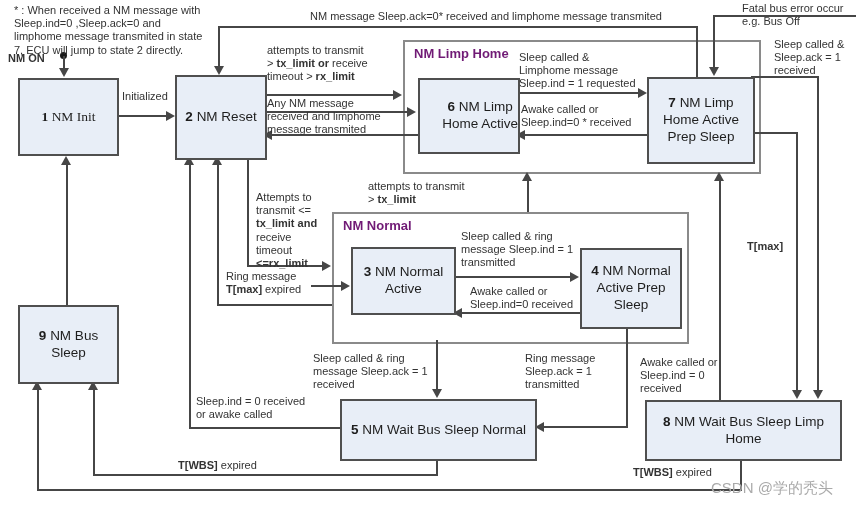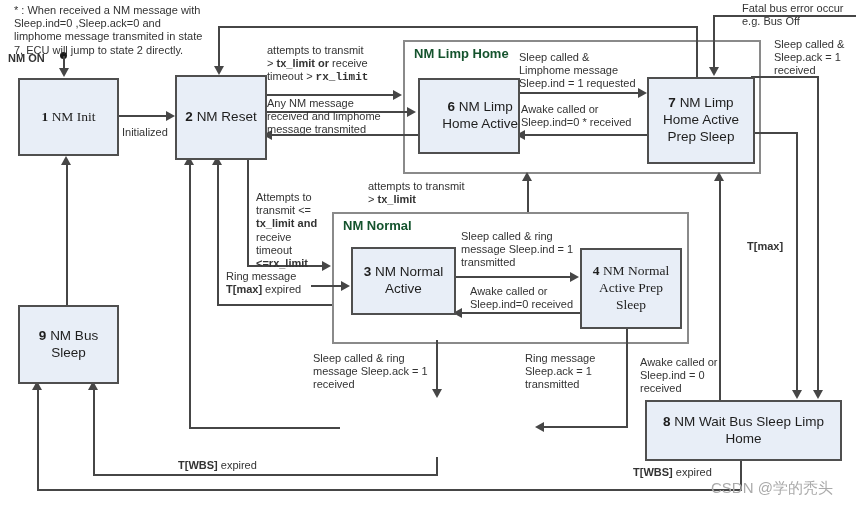--- a/index.html
+++ b/index.html
@@ -1,19 +1,19 @@
 <!DOCTYPE html>
 <html><head>
 <meta charset="utf-8">
 <style>
   html,body{margin:0;padding:0;background:#fff;}
   #canvas{position:relative;width:864px;height:508px;background:#ffffff;overflow:hidden;
           font-family:"Liberation Sans",sans-serif;}
   .ct{position:absolute;border:2px solid #8a8a8a;background:#ffffff;z-index:1;}
-  .ct-title{position:absolute;left:9px;top:4px;font-size:13px;font-weight:bold;color:#14532d;}
+  .ct-title{position:absolute;left:9px;top:4px;font-size:13px;font-weight:bold;color:#701a75;}
   .ln{position:absolute;background:#464646;z-index:2;}
   .ah{position:absolute;width:0;height:0;border:solid transparent;z-index:2;}
   .ah-r{border-width:5px 0 5px 9px;border-left-color:#464646;}
   .ah-l{border-width:5px 9px 5px 0;border-right-color:#464646;}
   .ah-u{border-width:0 5px 9px 5px;border-bottom-color:#464646;}
   .ah-d{border-width:9px 5px 0 5px;border-top-color:#464646;}
   .st{position:absolute;background:#e8eef7;border:2px solid #4f4f4f;z-index:3;
       display:flex;align-items:center;justify-content:center;text-align:center;
       font-size:13.5px;color:#1e1e1e;}
   .st .tx{white-space:pre-line;line-height:1.25;}
@@ -123,24 +123,27 @@
   <div class="st" style="left:18px;top:78px;width:97px;height:74px;font-family:Liberation Serif, serif;">
     <span class="tx"><b class="num">1</b> <span>NM Init</span></span>
   </div>
   <div class="st" style="left:175px;top:75px;width:88px;height:81px;">
     <span class="tx"><b class="num">2</b> <span>NM Reset</span></span>
   </div>
   <div class="st" style="left:351px;top:247px;width:101px;height:64px;">
     <span class="tx"><b class="num">3</b> <span>NM Normal
 Active</span></span>
   </div>
-  <div class="st" style="left:580px;top:248px;width:98px;height:77px;font-family:Liberation Serif, serif;">
+  <div class="st" style="left:580px;top:248px;width:98px;height:77px;">
     <span class="tx"><b class="num">4</b> <span>NM Normal
 Active Prep
 Sleep</span></span>
+  </div>
+  <div class="st" style="left:340px;top:399px;width:193px;height:58px;">
+    <span class="tx"><b class="num">5</b> <span>NM Wait Bus Sleep Normal</span></span>
   </div>
   <div class="st" style="left:418px;top:78px;width:98px;height:72px;justify-content:flex-end;">
     <span class="tx"><b class="num">6</b> <span>NM Limp
 Home Active</span></span>
   </div>
   <div class="st" style="left:647px;top:77px;width:104px;height:83px;text-align:center;">
     <span class="tx"><b class="num">7</b> <span>NM Limp
 Home Active
 Prep Sleep</span></span>
   </div>
@@ -151,26 +154,27 @@
   <div class="st" style="left:18px;top:305px;width:97px;height:75px;">
     <span class="tx"><b class="num">9</b> <span>NM Bus
 Sleep</span></span>
   </div>
 
   <div class="lb" style="left:14px;top:4px;width:210px;"><span>* : When received a NM message with
 Sleep.ind=0 ,Sleep.ack=0 and
 limphome message transmited in state
 7, ECU will jump to state 2 directly.</span></div>
   <div class="lb" style="left:8px;top:52px;font-weight:bold;">NM ON</div>
-  <div class="lb" style="left:122px;top:90px;margin-top:36px;"><span>Initialized</span></div>
+  <div class="lb" style="left:122px;top:90px;"><span>Initialized</span></div>
+  <div class="lb" style="left:310px;top:10px;"><span>NM message Sleep.ack=0*  received and limphome message transmited</span></div>
   <div class="lb" style="left:742px;top:2px;"><span>Fatal bus error occur
 e.g. Bus Off</span></div>
   <div class="lb" style="left:267px;top:44px;"><span>attempts to transmit
 &gt; </span><span style="font-weight: bold;">tx_limit or</span><span> receive
-timeout &gt; </span><span style="font-weight: bold; font-family: Liberation Mono, monospace;">rx_limit</span></div>
+timeout &gt; </span><span style="font-weight: bold;">rx_limit</span></div>
   <div class="lb" style="left:267px;top:97px;"><span>Any NM message
 received and limphome
 message transmited</span></div>
   <div class="lb" style="left:256px;top:191px;"><span>Attempts to
 transmit &lt;=
 </span><span style="font-weight: bold;">tx_limit and</span><span>
 receive
 timeout
 </span><span style="font-weight: bold;">&lt;=rx_limit</span></div>
   <div class="lb" style="left:226px;top:270px;"><span>Ring message
@@ -193,17 +197,19 @@
 Sleep.ind=0 received</span></div>
   <div class="lb" style="left:313px;top:352px;"><span>Sleep called &amp; ring
 message Sleep.ack = 1
 received</span></div>
   <div class="lb" style="left:525px;top:352px;"><span>Ring message
 Sleep.ack = 1
 transmitted</span></div>
   <div class="lb" style="left:640px;top:356px;"><span>Awake called or
 Sleep.ind = 0
 received</span></div>
+  <div class="lb" style="left:196px;top:395px;"><span>Sleep.ind = 0 received
+or awake called</span></div>
   <div class="lb" style="left:178px;top:459px;"><span style="font-weight: bold;">T[WBS]</span><span> expired</span></div>
   <div class="lb" style="left:633px;top:466px;"><span style="font-weight: bold;">T[WBS]</span><span> expired</span></div>
 
   <div id="watermark">CSDN @学的秃头</div>
 </div>
 
 </body></html>

